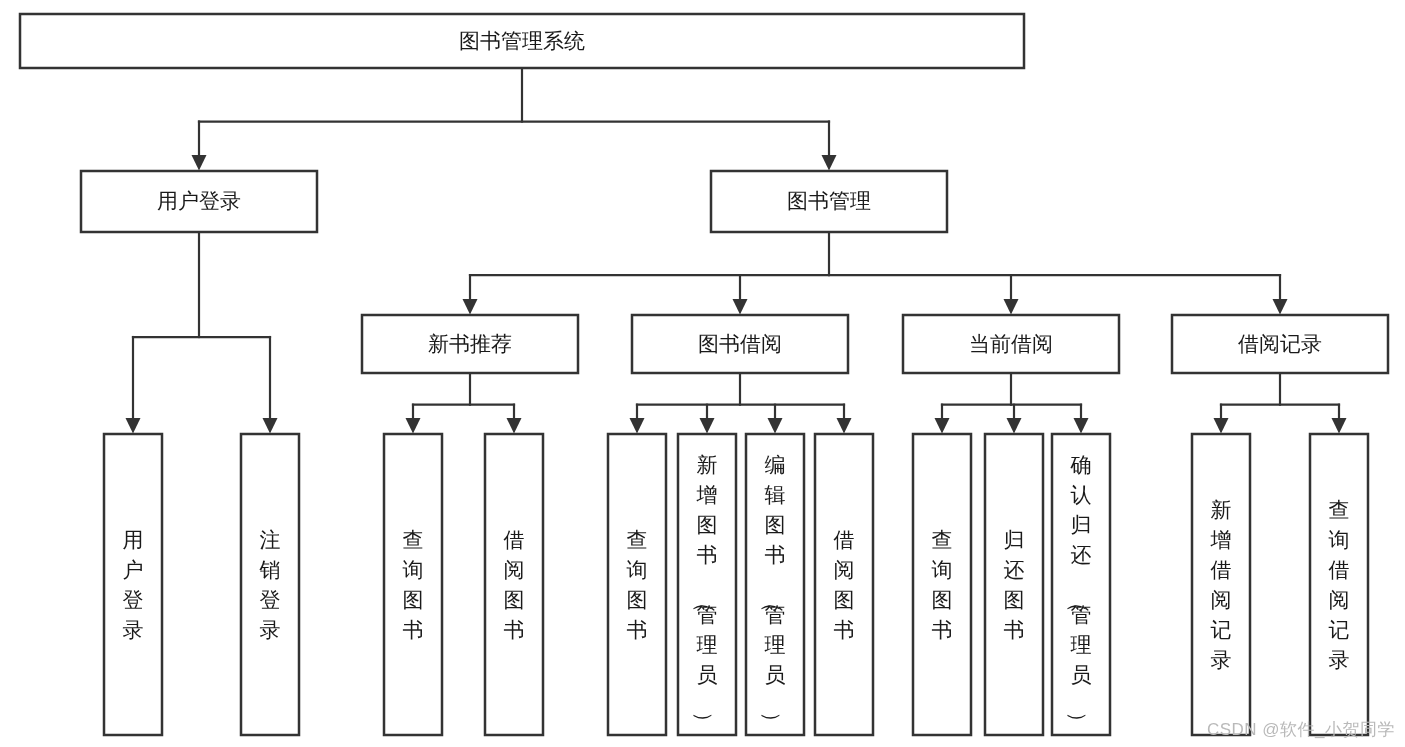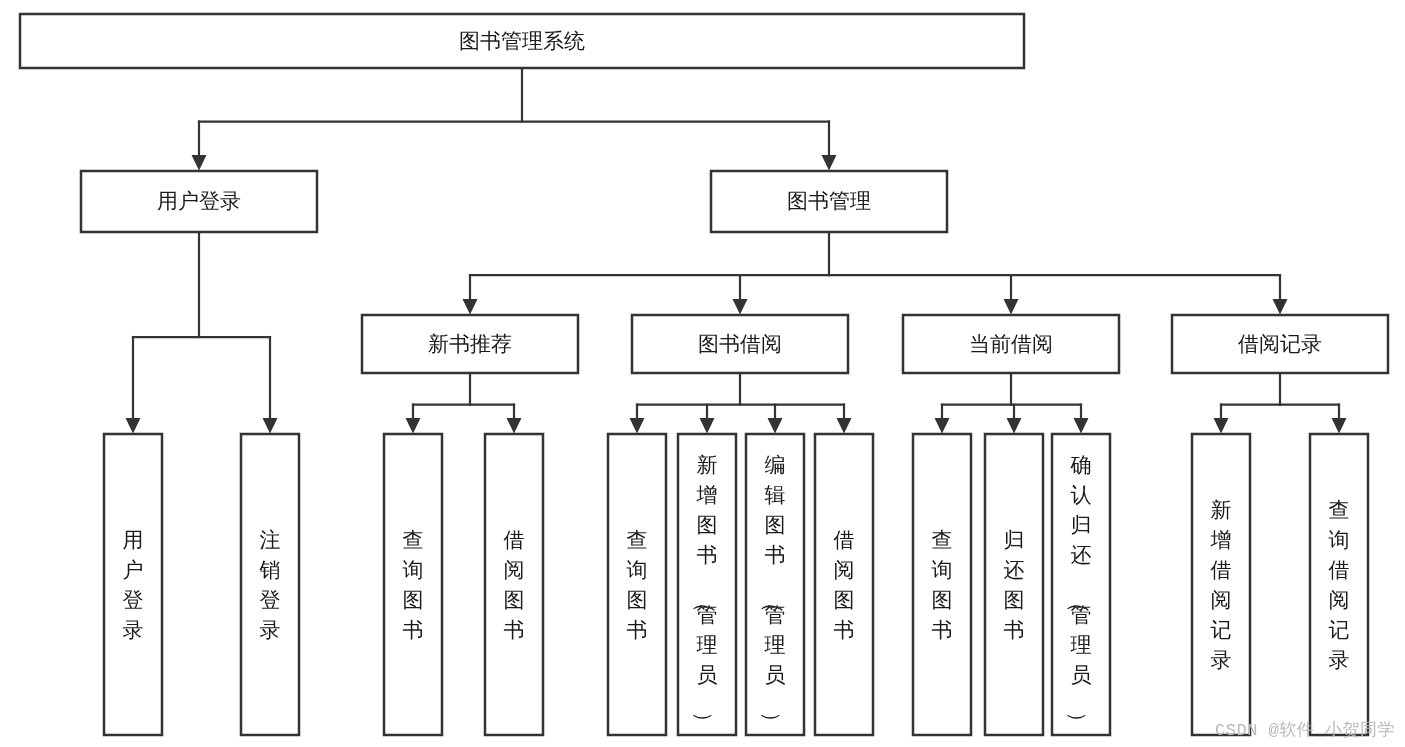--- a/index.html
+++ b/index.html
@@ -52,21 +52,21 @@
   .node-label-v {
     font-family: "Liberation Sans", "DejaVu Sans", sans-serif;
     font-size: 21px;
     fill: #1a1a1a;
     text-anchor: middle;
   }
   .watermark {
     position: absolute;
     right: 10px;
     bottom: 6px;
-    font-family: Liberation Mono, monospace;
+    font-family: Liberation Sans, sans-serif;
     font-size: 17px;
     color: #b9b9b9;
     letter-spacing: 0.5px;
     white-space: nowrap;
     user-select: none;
   }
 </style>
 </head>
 <body>
 

